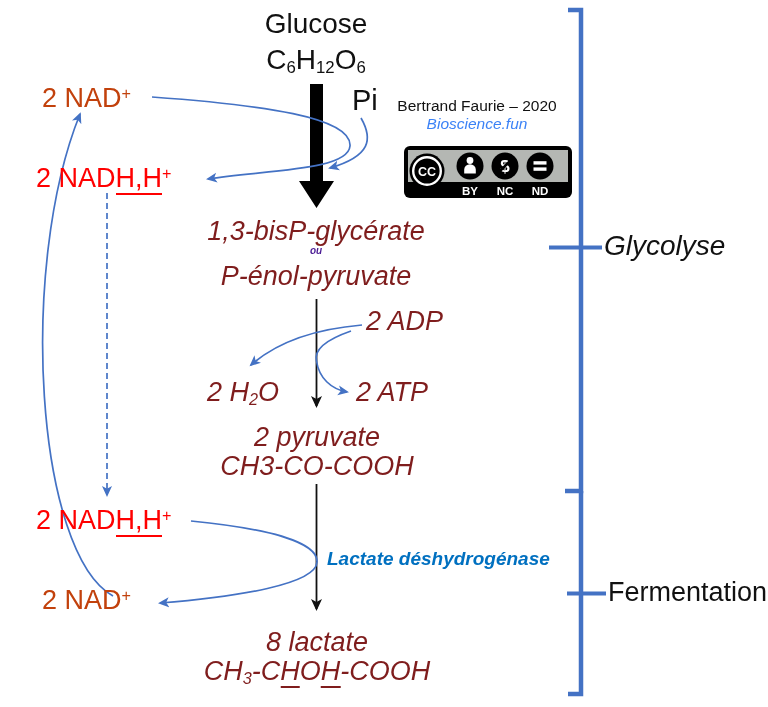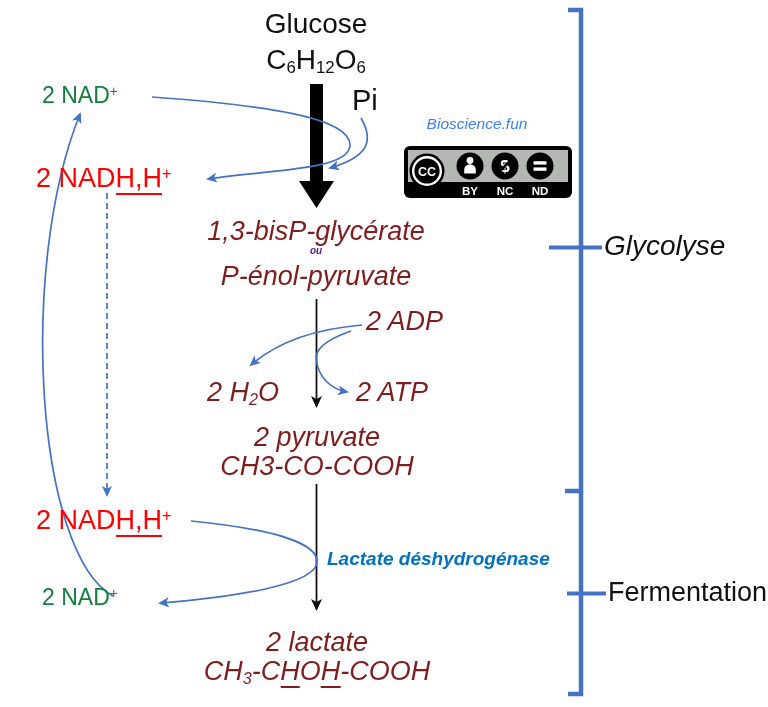--- a/index.html
+++ b/index.html
@@ -6,21 +6,21 @@
   #canvas{
     position:relative;width:768px;height:707px;background:#ffffff;
     font-family:"Liberation Sans","DejaVu Sans",sans-serif;color:#111;
     overflow:hidden;
   }
   .layer{position:absolute;left:0;top:0;}
   .abs{position:absolute;white-space:nowrap;line-height:1.12;}
   .ctr{transform:translateX(-50%);}
   .t-main{font-size:27px;color:#7f1d1d;font-style:italic;}
   .t-big{font-size:28px;color:#111;text-align:center;}
-  .t-green{font-size:23px;color:#15803d;}
+  .t-green{font-size:27px;color:#c2410c;}
   .t-red{font-size:27px;color:#FF0000;}
   .t-or{font-size:10px;font-style:italic;font-weight:bold;color:#4c1d95;}
   .t-credit{font-size:15.5px;color:#111;}
   .t-site{font-size:15.5px;font-style:italic;color:#3b82f6;}
   .t-enzyme{font-size:19px;font-style:italic;font-weight:bold;color:#0070C0;}
   .t-bracket{font-size:28px;color:#111;}
   .sup{font-size:0.6em;vertical-align:0.5em;}
   .sub{font-size:0.6em;vertical-align:-0.22em;}
   .ul{border-bottom:2.5px solid currentColor;}
 </style>
@@ -89,20 +89,21 @@
       <text x="136" y="48.5" text-anchor="middle" font-size="11.5" font-weight="bold" fill="#fff" font-family="Liberation Sans, sans-serif">ND</text>
     </g>
   </svg>
 
   <div class="abs ctr t-big" style="left:316px;top:8px;">Glucose</div>
 
   <div class="abs ctr t-big" style="left:316px;top:44px;"><span>C</span><span class="sub">6</span><span>H</span><span class="sub">12</span><span>O</span><span class="sub">6</span></div>
 
   <div class="abs t-big" style="left:352px;top:84px;font-size:29px;">Pi</div>
 
+  <div class="abs ctr t-credit" style="left:477px;top:97px;">Bertrand Faurie – 2020</div>
   <div class="abs ctr t-site" style="left:477px;top:115px;">Bioscience.fun</div>
 
   <div class="abs t-green" style="left:42px;top:83px;"><span>2 NAD</span><span class="sup">+</span></div>
 
   <div class="abs t-red" style="left:36px;top:163px;"><span>2 NAD</span><span class="ul">H,H</span><span class="sup">+</span></div>
 
   <div class="abs ctr t-main" style="left:316px;top:216px;">1,3-bisP-glycérate</div>
   <div class="abs ctr t-or" style="left:316px;top:245px;">ou</div>
   <div class="abs ctr t-main" style="left:316px;top:261px;">P-énol-pyruvate</div>
 
@@ -114,20 +115,20 @@
 
   <div class="abs ctr t-main" style="left:317px;top:422px;">2 pyruvate</div>
   <div class="abs ctr t-main" style="left:317px;top:451px;">CH3-CO-COOH</div>
 
   <div class="abs t-red" style="left:36px;top:505px;"><span>2 NAD</span><span class="ul">H,H</span><span class="sup">+</span></div>
 
   <div class="abs t-enzyme" style="left:327px;top:548px;">Lactate déshydrogénase</div>
 
   <div class="abs t-green" style="left:42px;top:585px;"><span>2 NAD</span><span class="sup">+</span></div>
 
-  <div class="abs ctr t-main" style="left:317px;top:627px;">2 lactate</div>
+  <div class="abs ctr t-main" style="left:317px;top:627px;">8 lactate</div>
 
   <div class="abs ctr t-main" style="left:317px;top:656px;"><span>CH</span><span class="sub">3</span><span>-C</span><span class="ul">H</span><span>O</span><span class="ul">H</span><span>-COOH</span></div>
 
   <div class="abs t-bracket" style="left:604px;top:230px;font-style:italic;">Glycolyse</div>
   <div class="abs t-bracket" style="left:608px;top:577px;font-size:27px;">Fermentation</div>
 
 </div>
 
 </body></html>

